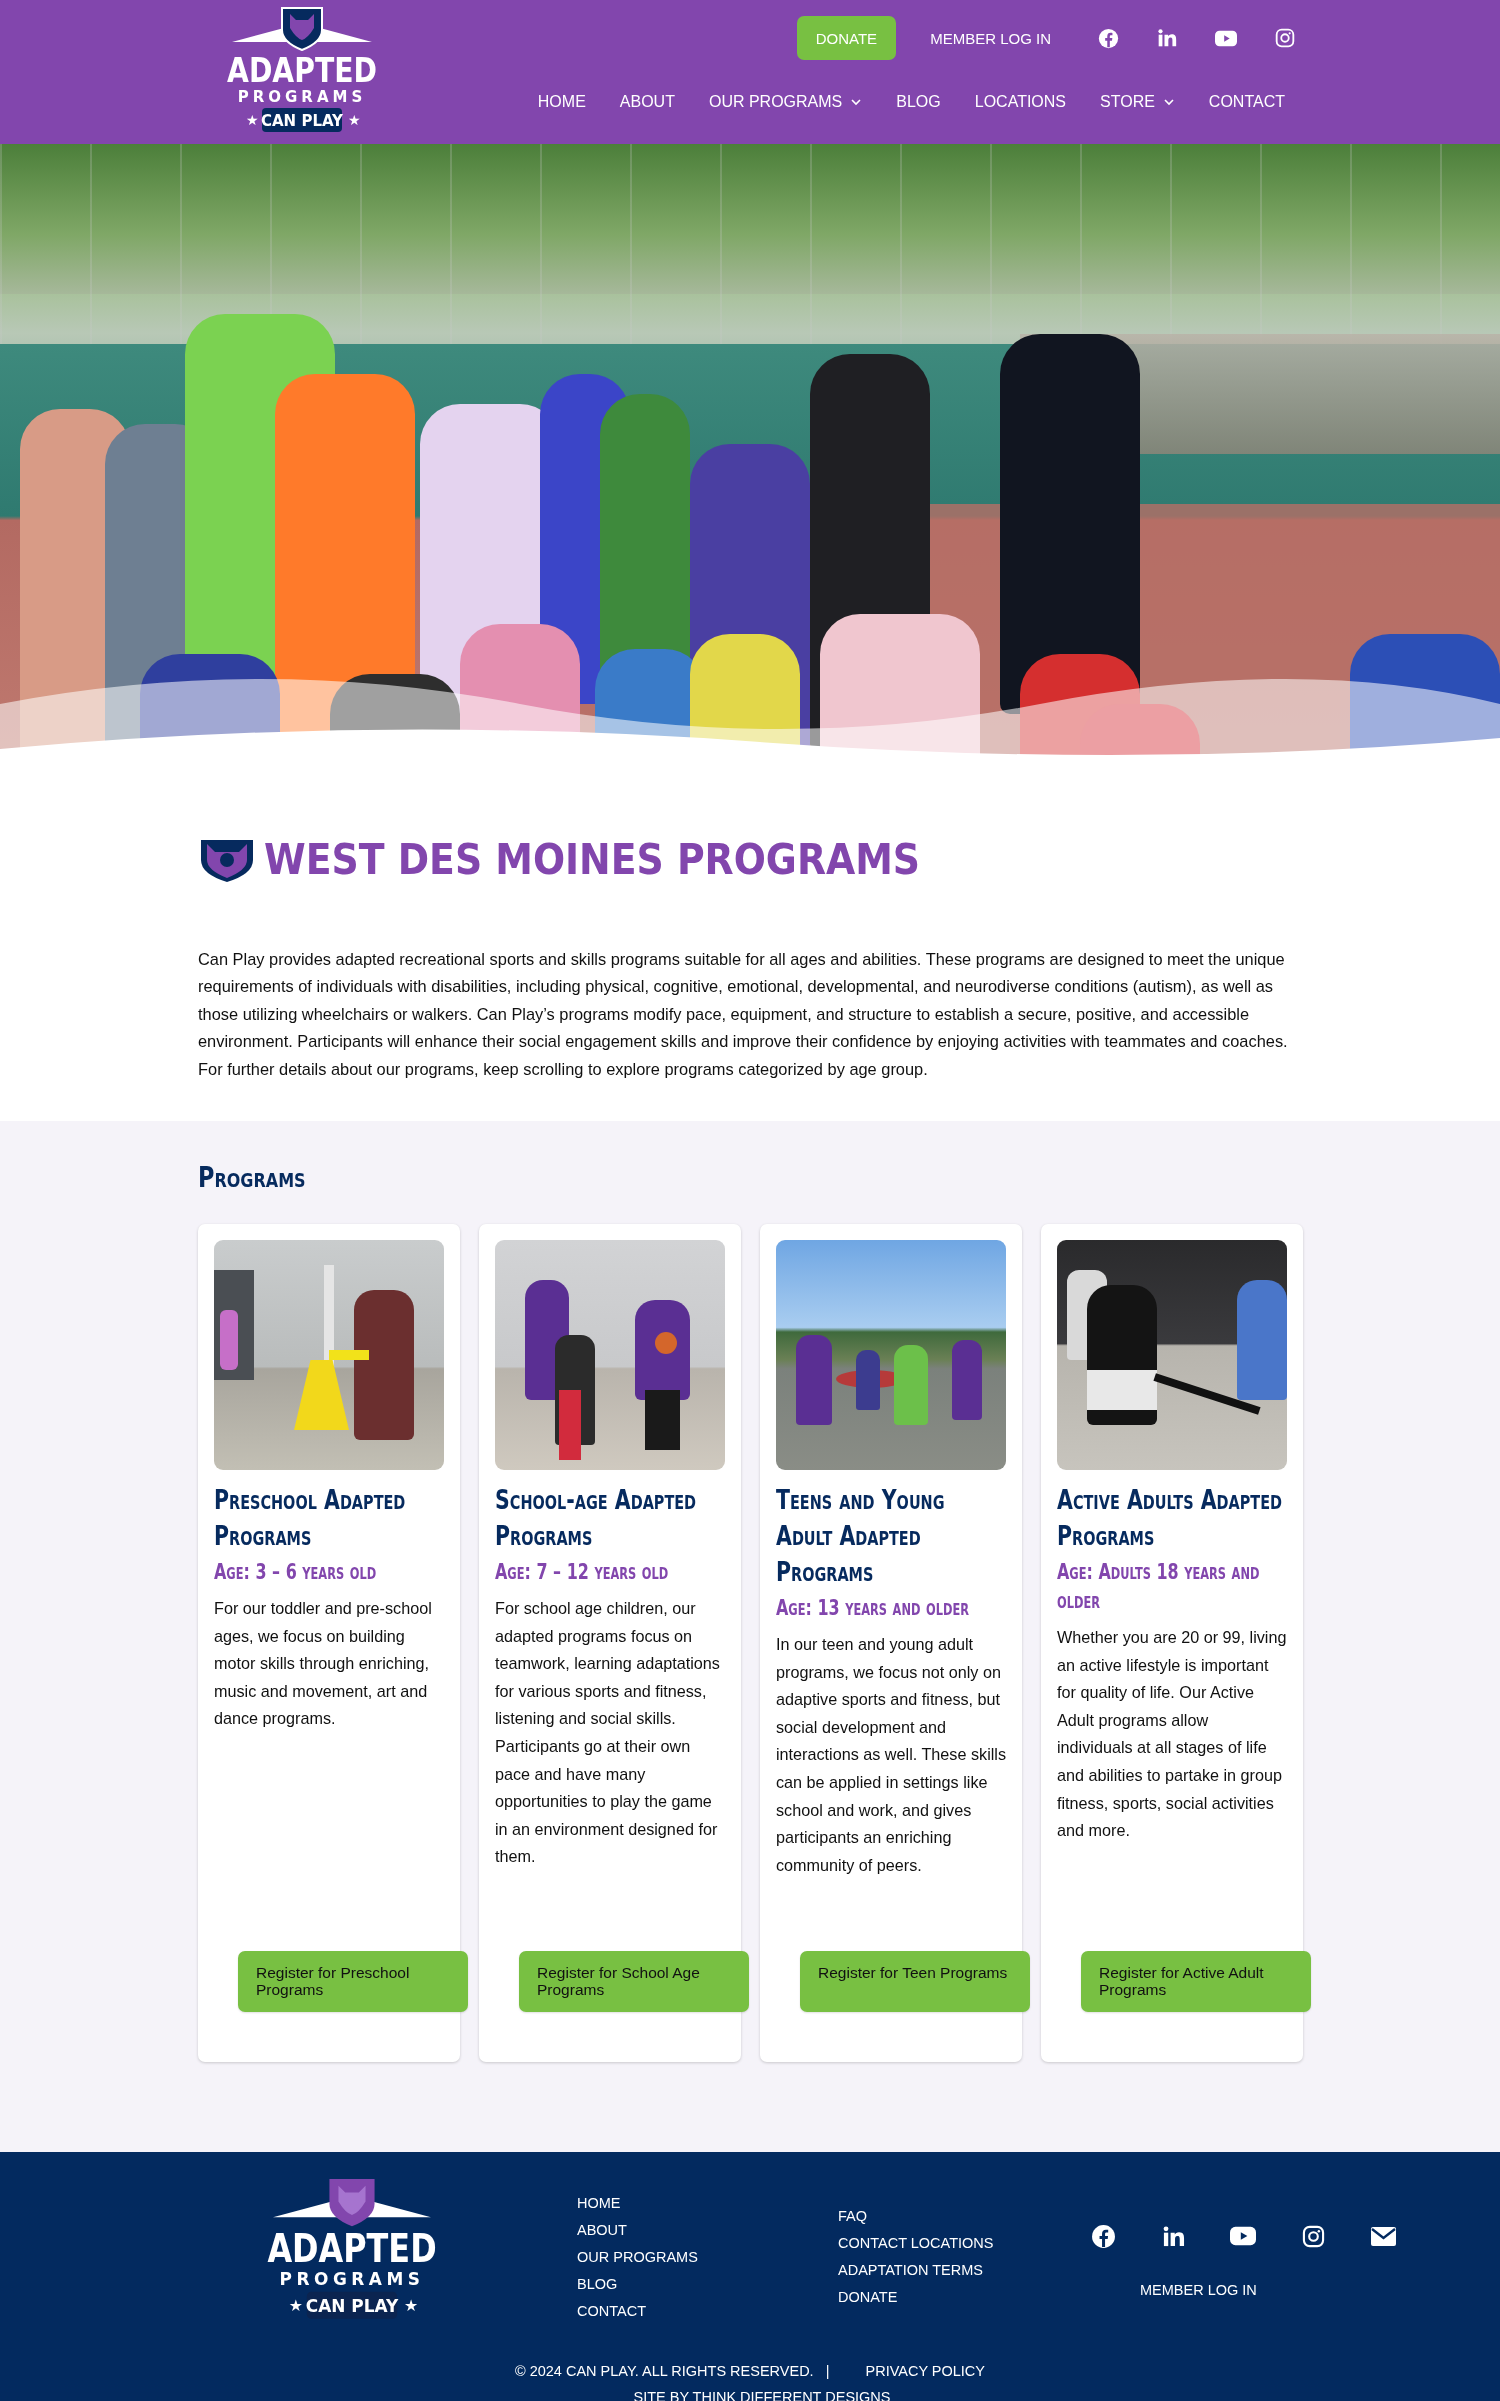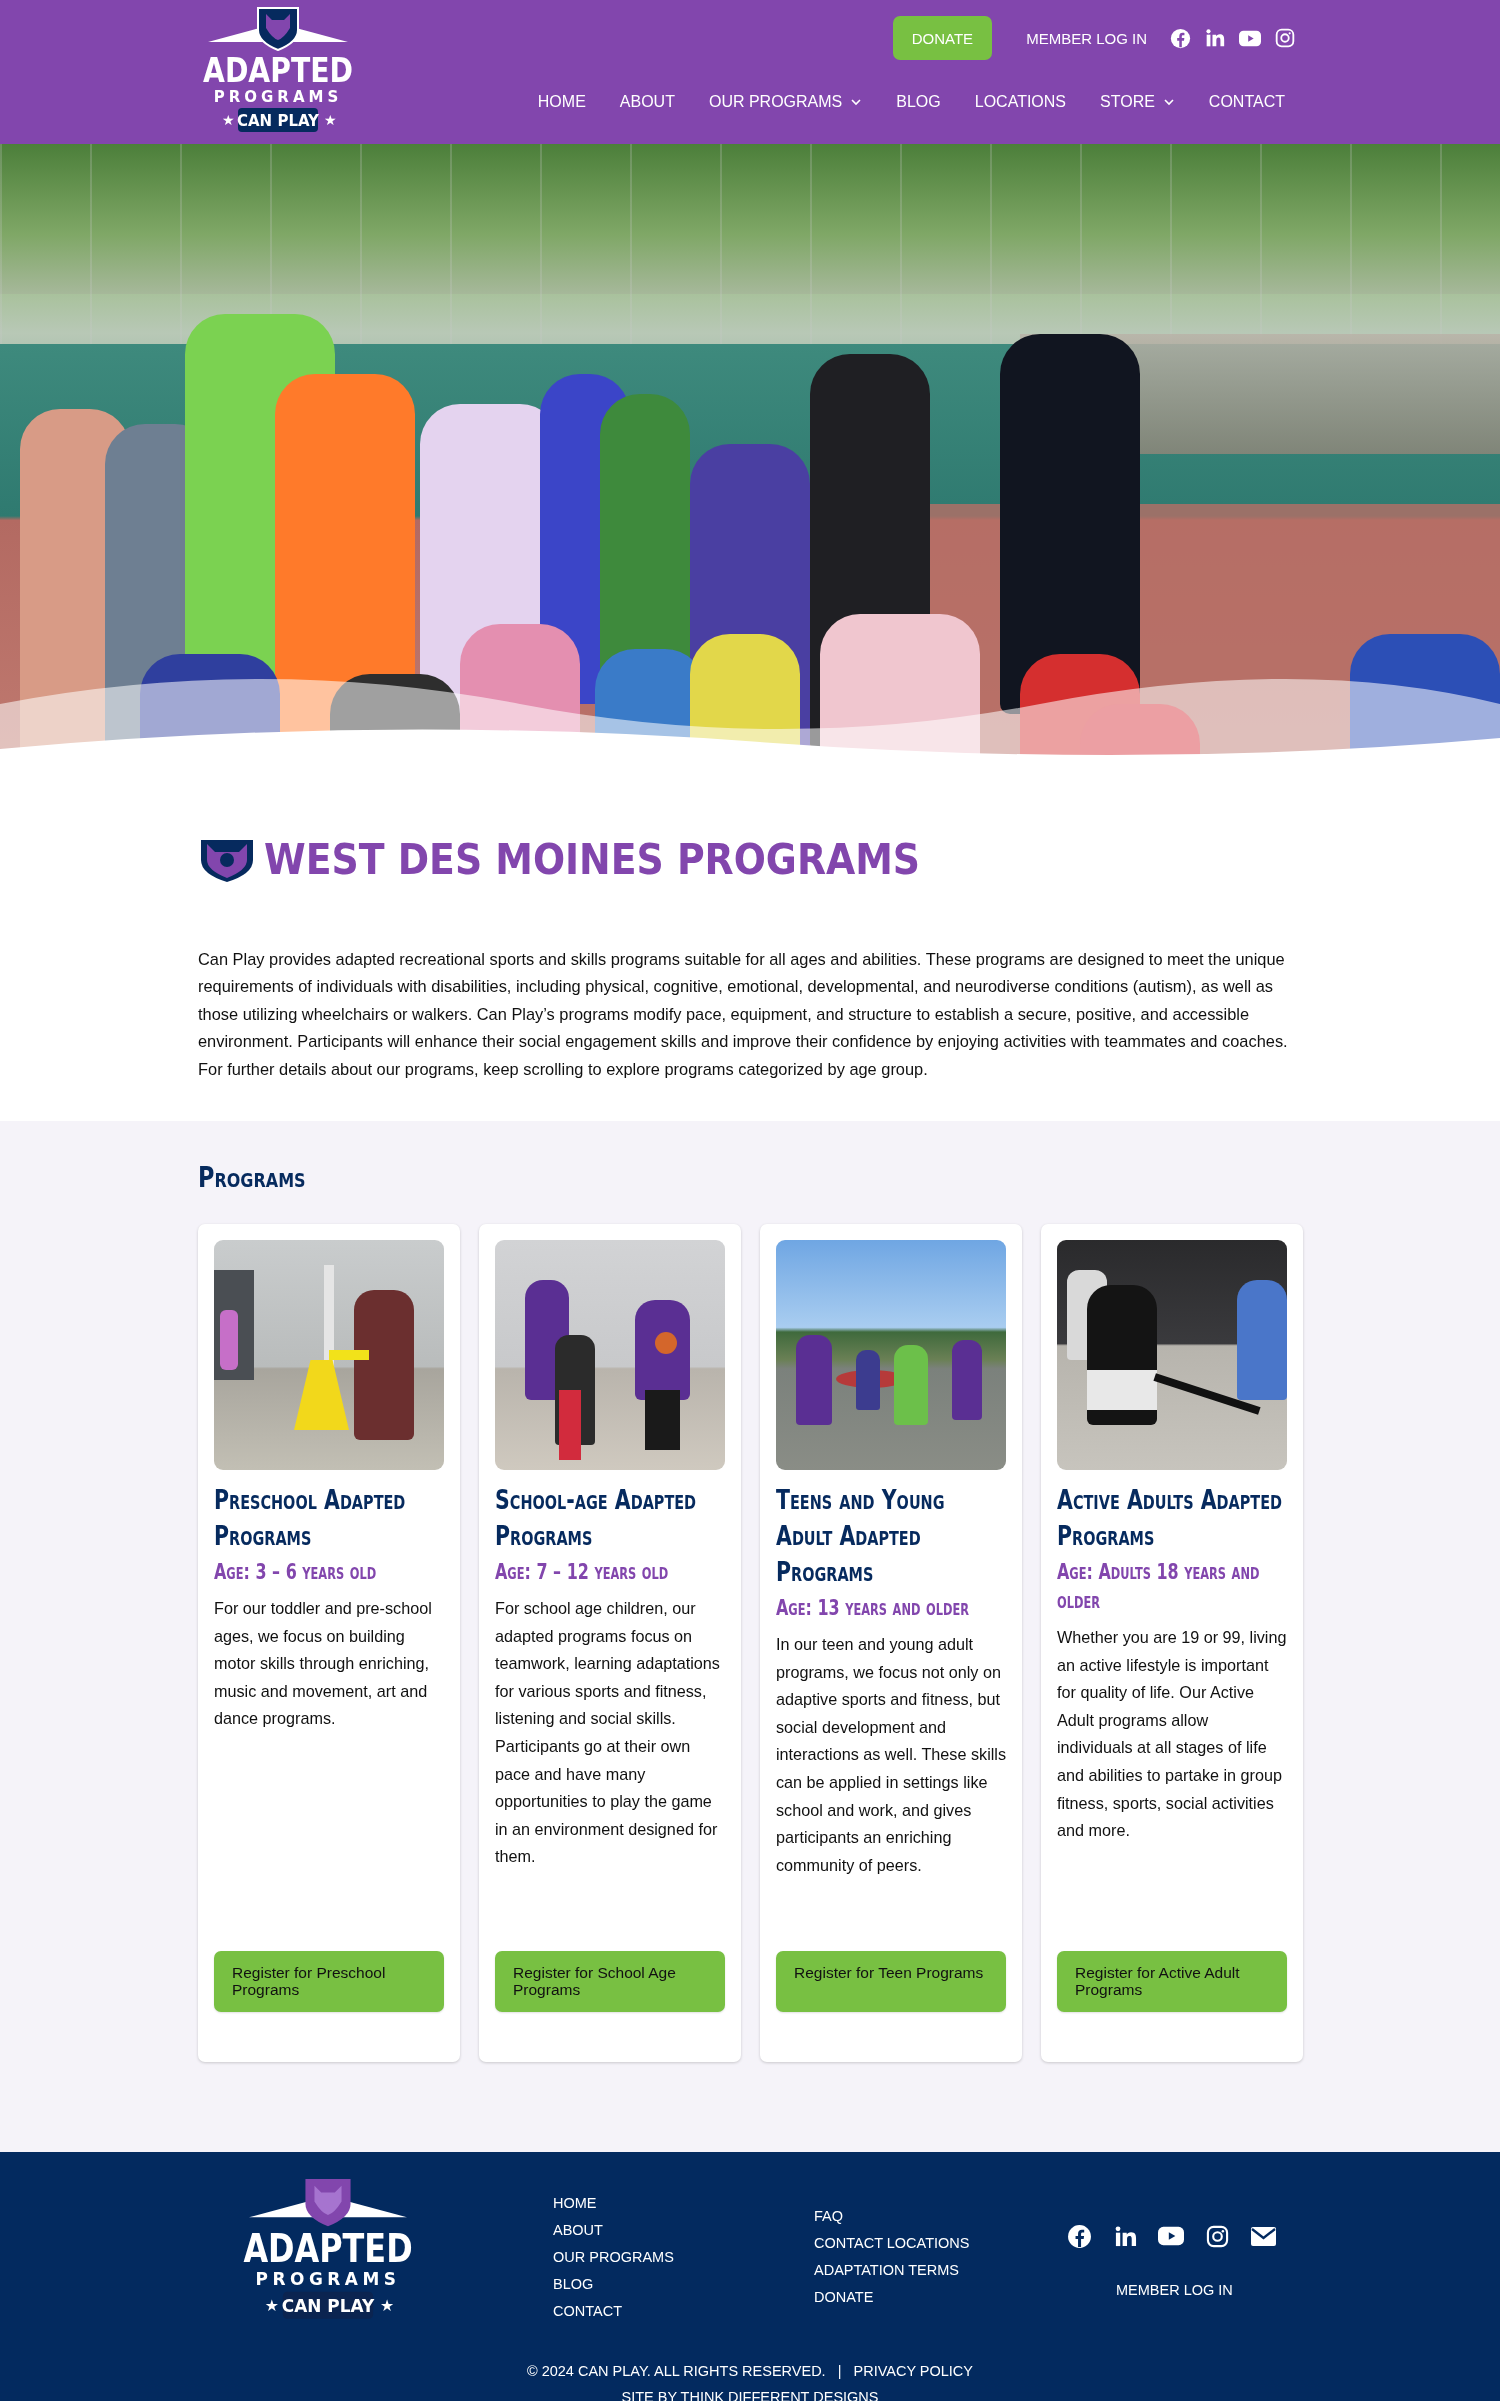--- a/index.html
+++ b/index.html
@@ -1,17 +1,17 @@
 <!DOCTYPE html>
 <html><head>
 <meta charset="utf-8">
 <style>
   * { box-sizing: border-box; margin: 0; padding: 0; }
   body { width: 1500px; background: #fff; font-family: "DejaVu Sans", "Liberation Sans", sans-serif; color: #111; }
-  a { color: inherit; text-decoration: none; }
+  a { color: inherit; text-decoration: none; margin-left: 24px; }
 
   
   .header { position: relative; height: 144px; background: #8246ad; }
   .logo { position: absolute; left: 200px; top: 6px; width: 156px; height: 130px; }
   .top-bar { position: absolute; right: 204px; top: 16px; display: flex; align-items: center; height: 44px; }
   .donate-btn { background: #78c042; color: #fff; border-radius: 7px; height: 44px; padding: 0 19px; display: flex; align-items: center; font-size: 15px; font-family: "Liberation Sans", sans-serif; }
   .member-login { color: #fff; margin-left: 34px; font-size: 15px; font-family: "Liberation Sans", sans-serif; }
   .social { display: flex; align-items: center; gap: 13px; margin-left: 22px; }
   .social .ic { width: 22px; height: 22px; display: flex; align-items: center; justify-content: center; }
   .main-nav { position: absolute; right: 215px; top: 93px; display: flex; gap: 0; }
@@ -238,21 +238,21 @@
     <div class="card">
       <div class="card-img" style="background: linear-gradient(180deg,#2a2a2c 0%,#3a3a3d 45%,#b7b4ad 46%,#c7c4bd 100%);" aria-label="Adults exercising with battle ropes">
         <div style="position:absolute;left:10px;top:30px;width:40px;height:90px;background:#d9d9d9;border-radius:12px 12px 4px 4px;"></div>
         <div style="position:absolute;left:30px;top:45px;width:70px;height:140px;background:#141414;border-radius:24px 24px 6px 6px;"></div>
         <div style="position:absolute;left:30px;top:130px;width:70px;height:40px;background:#e8e8e8;"></div>
         <div style="position:absolute;left:180px;top:40px;width:50px;height:120px;background:#4a76c9;border-radius:20px 20px 4px 4px;"></div>
         <div style="position:absolute;left:95px;top:150px;width:110px;height:8px;background:#111;transform:rotate(18deg);"></div>
       </div>
       <h3>Active Adults Adapted Programs</h3>
       <div class="age">Age: Adults 18 years and older</div>
-      <p>Whether you are 19 or 99, living an active lifestyle is important for quality of life. Our Active Adult programs allow individuals at all stages of life and abilities to partake in group fitness, sports, social activities and more.</p>
+      <p>Whether you are 20 or 99, living an active lifestyle is important for quality of life. Our Active Adult programs allow individuals at all stages of life and abilities to partake in group fitness, sports, social activities and more.</p>
       <a class="register-btn">Register for Active Adult Programs</a>
     </div>
 
   </div>
 </section>
 
 <footer class="footer">
   <a class="footer-logo">
     <svg width="176" height="148" viewBox="0 0 156 130">
       <polygon points="8,36 60,22 96,22 148,36" fill="#fff"></polygon>

